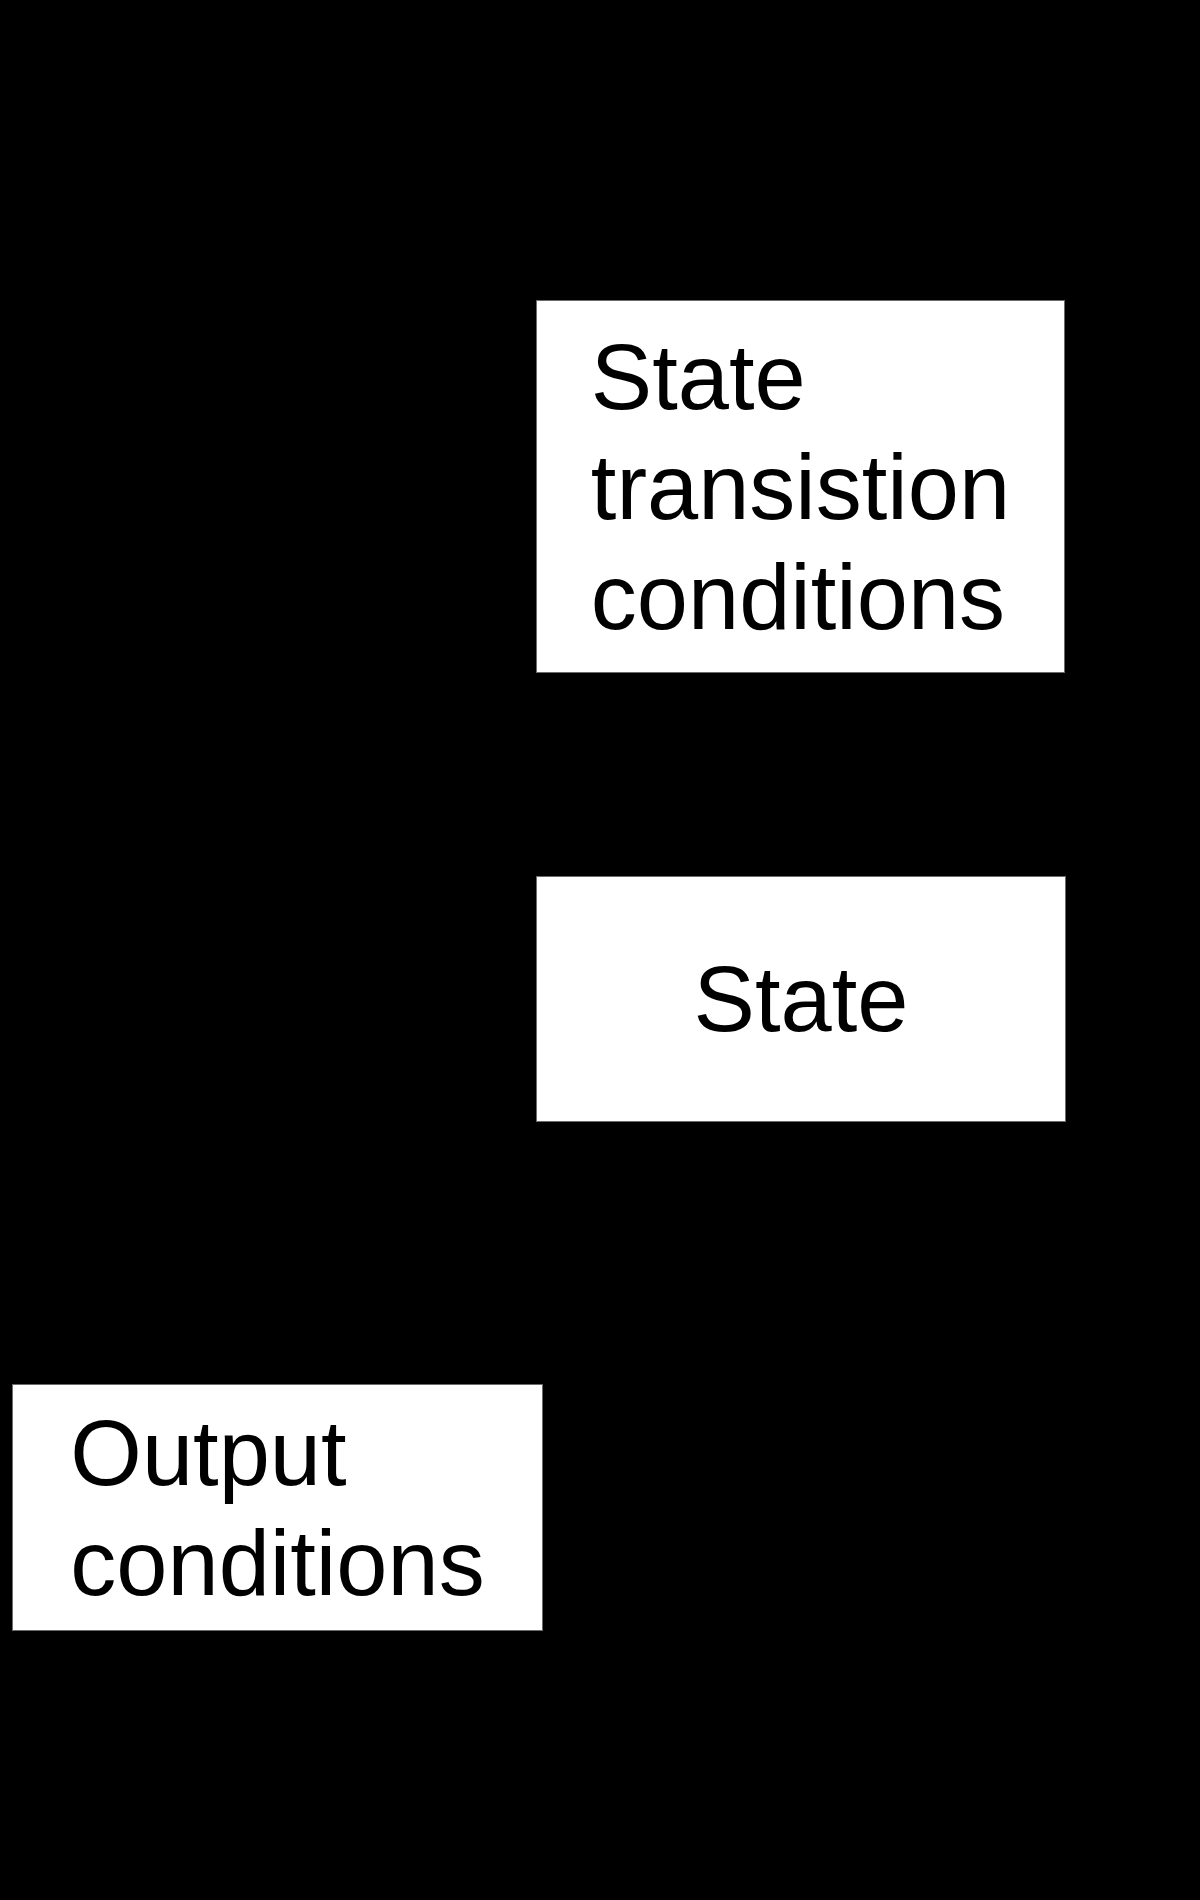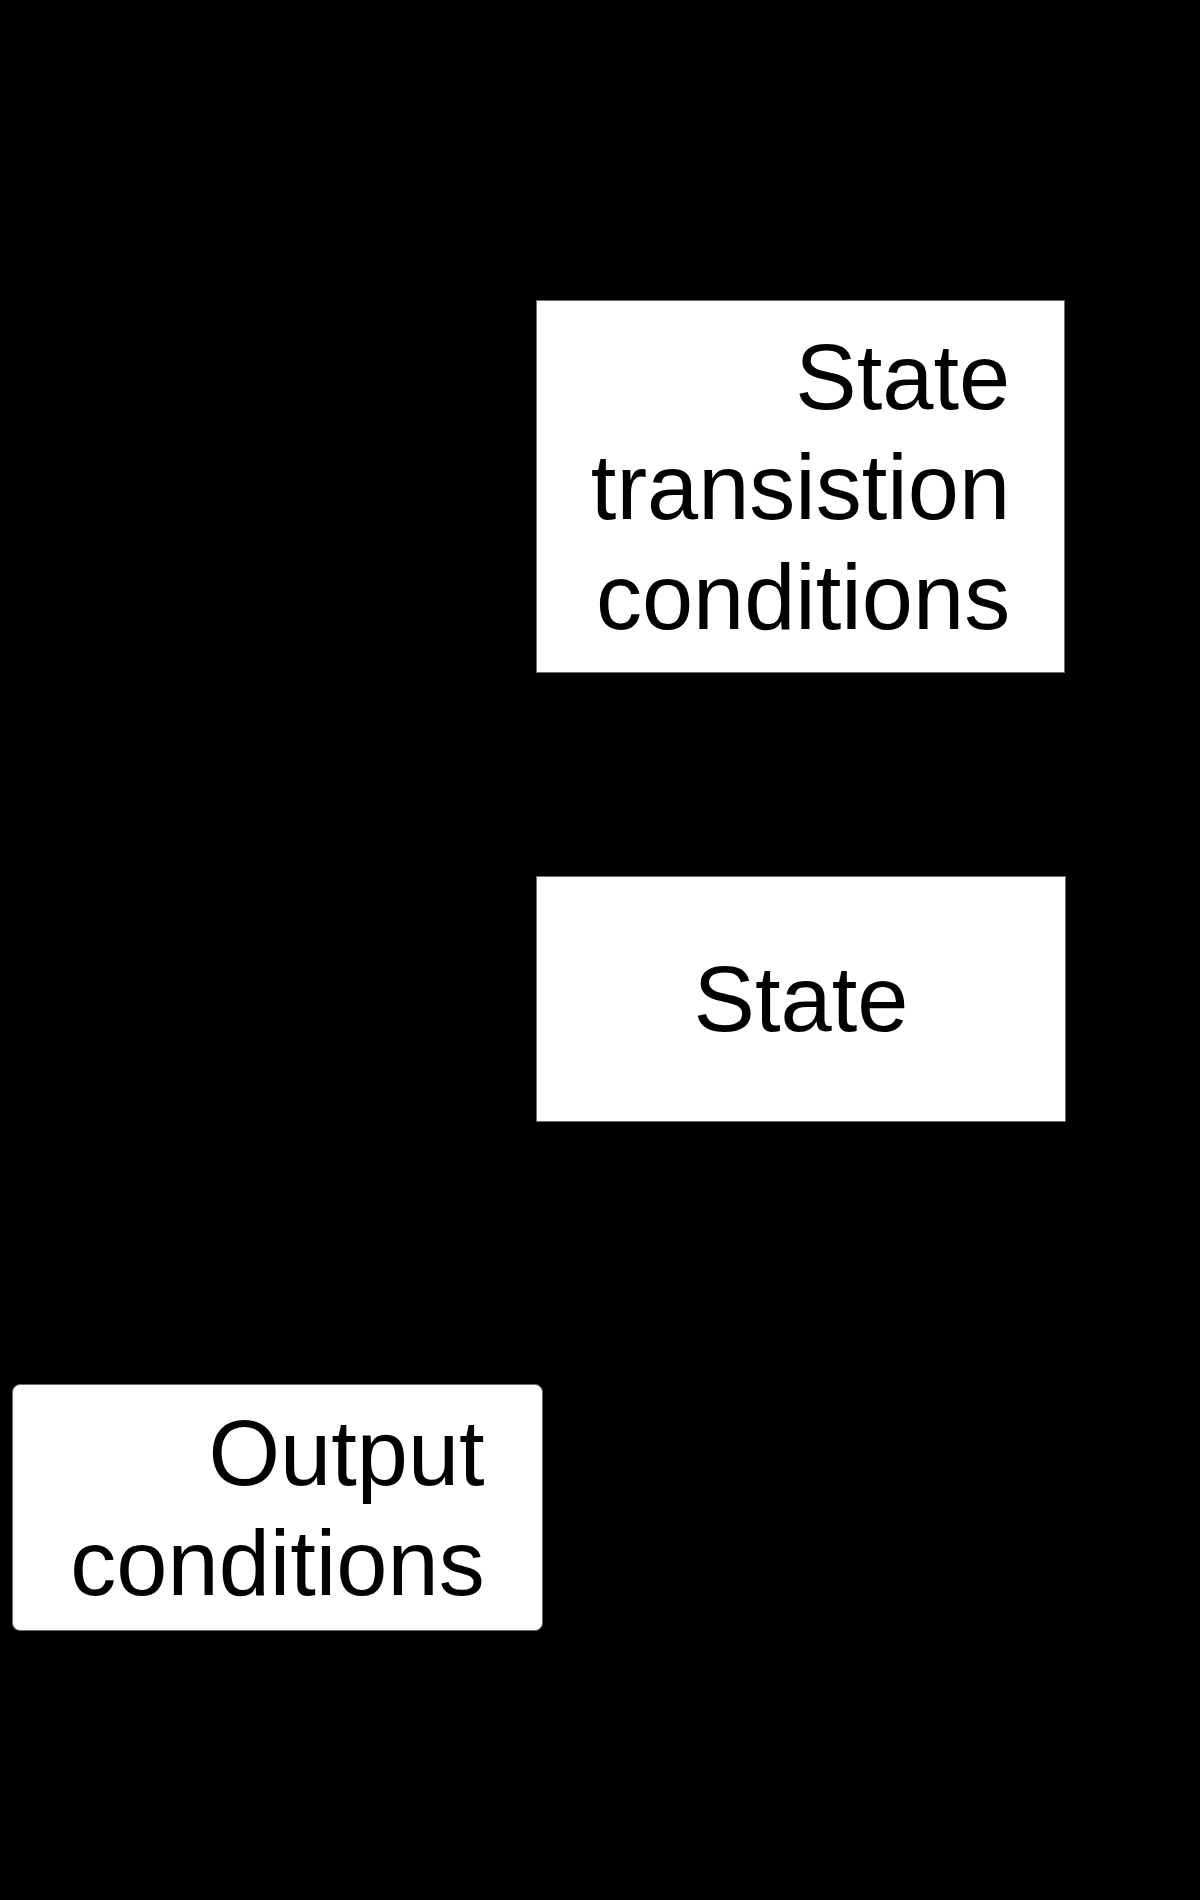--- a/index.html
+++ b/index.html
@@ -16,21 +16,21 @@
     font-family: "Liberation Sans", "DejaVu Sans", sans-serif;
   }
   .node {
     position: absolute;
     background: #ffffff;
     border: 1px solid #6b6b6b; 
     box-sizing: border-box;
     display: flex;
     align-items: center;
     justify-content: center;
-    text-align: right;
+    text-align: left;
   }
   .node-label {
     color: #000000;
     font-size: 92px;
     line-height: 110px;
     white-space: pre-line; 
     letter-spacing: 0px;
   }
   
   .node-transition {
@@ -43,21 +43,20 @@
     left: 536px;
     top: 876px;
     width: 530px;
     height: 246px;
   }
   .node-output {
     left: 12px;
     top: 1384px;
     width: 531px;
     height: 247px;
-    border-radius: 8px;
   }
 </style>
 </head>
 <body>
 
 <div class="canvas">
 
   <div class="node node-transition">
     <span class="node-label">State
 transistion

